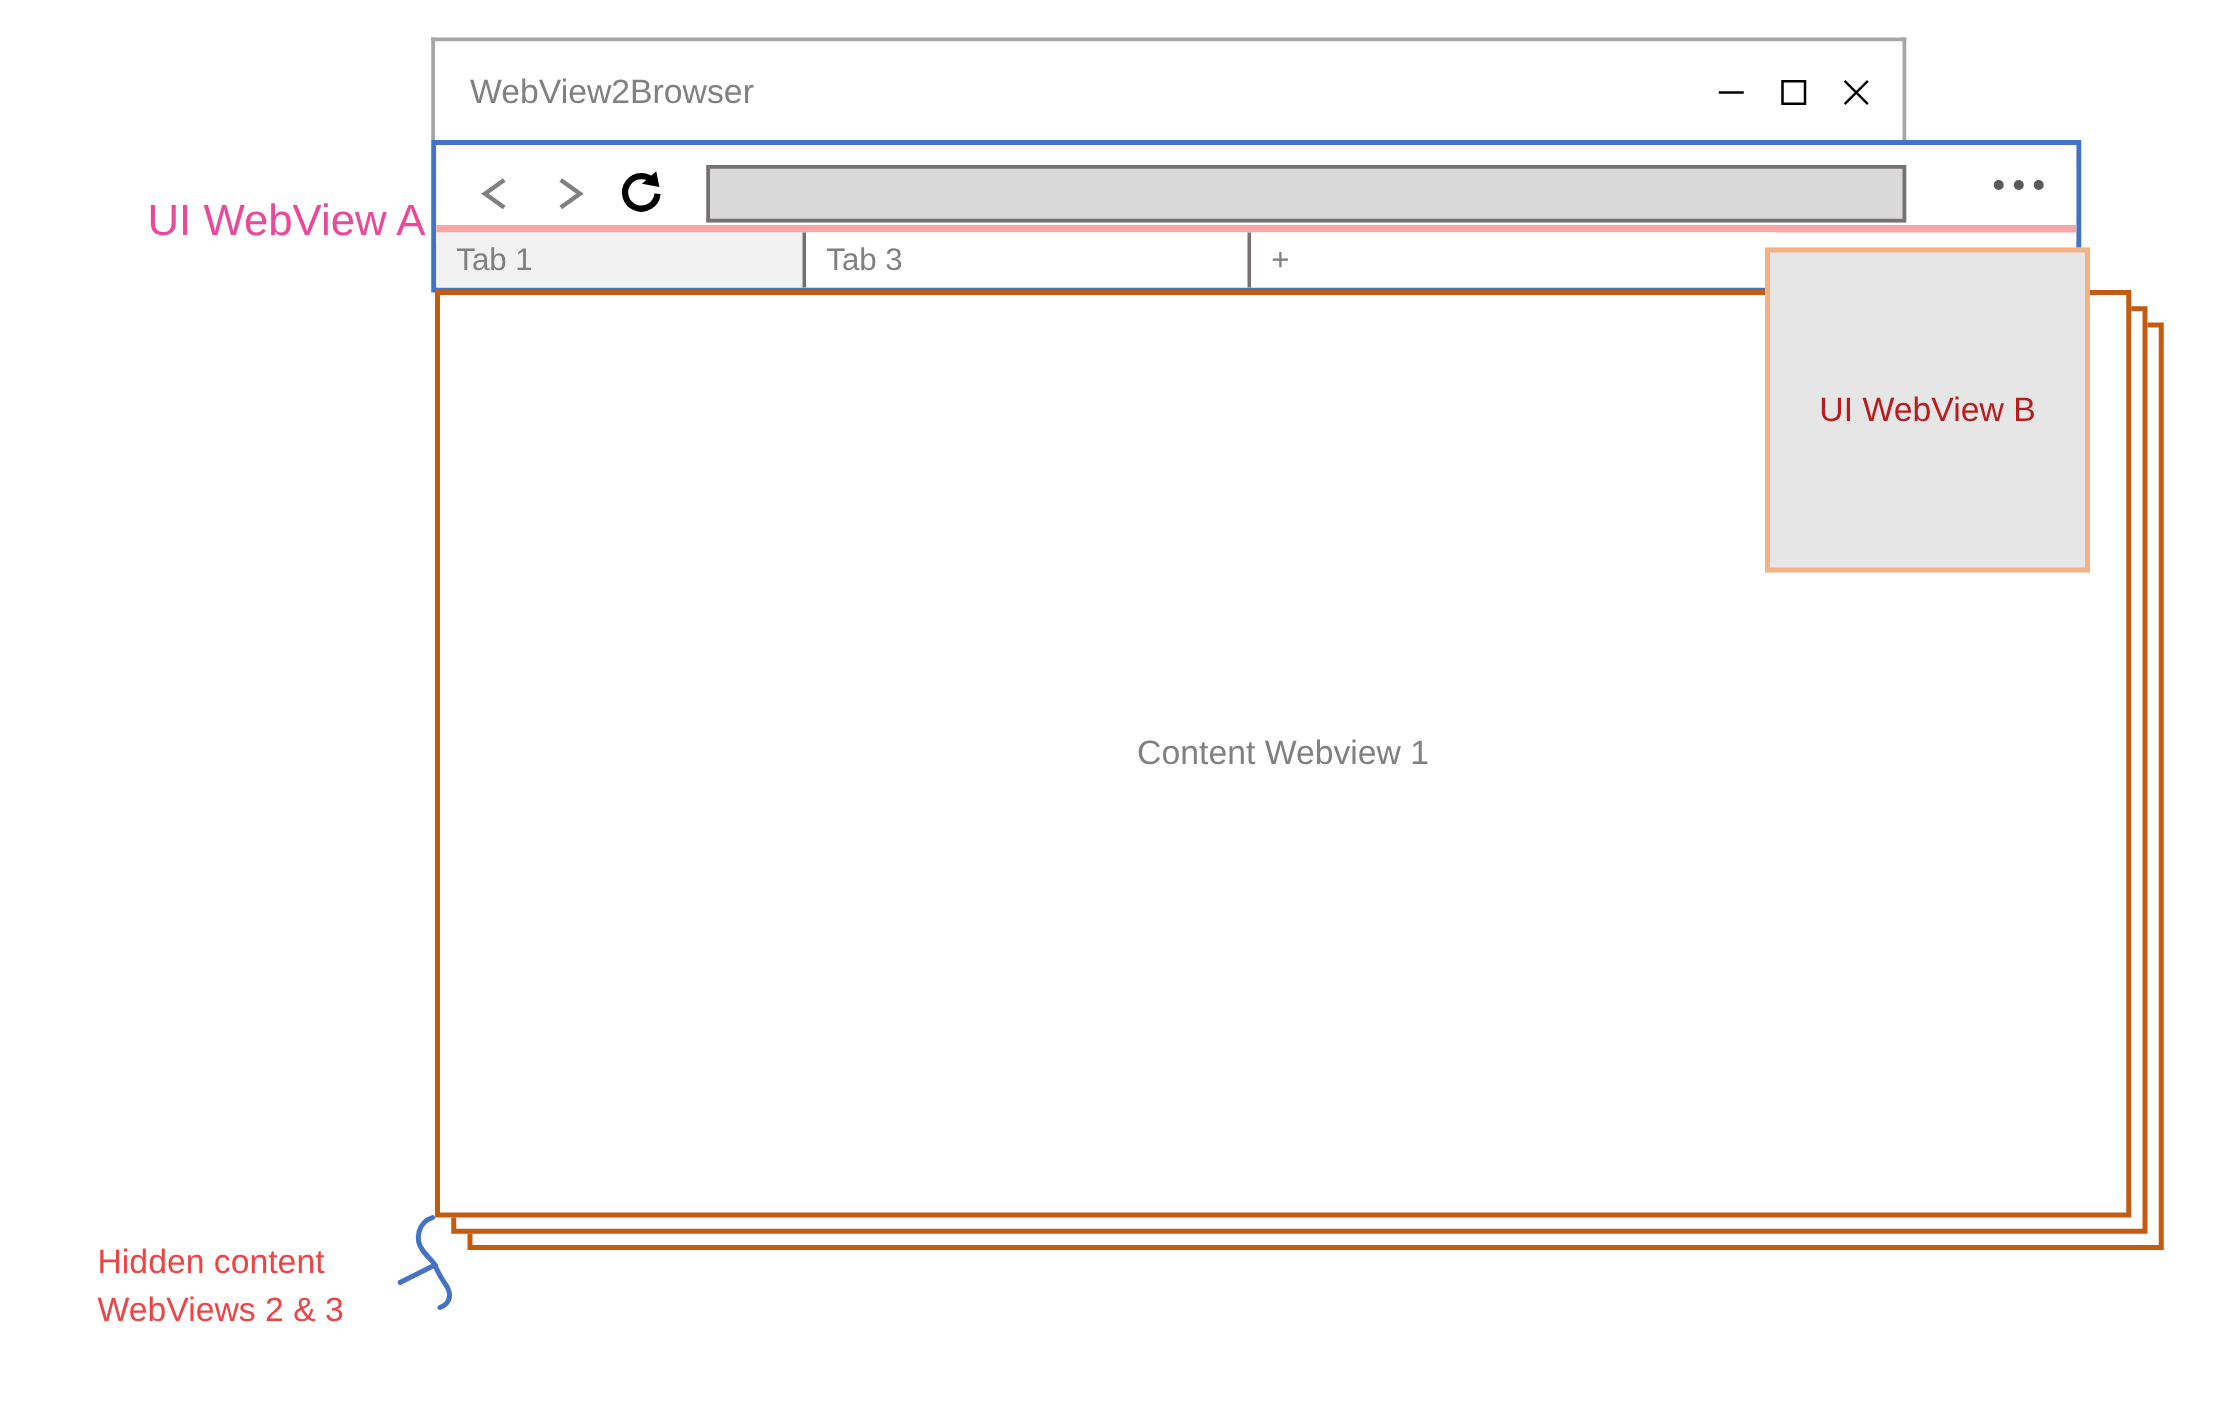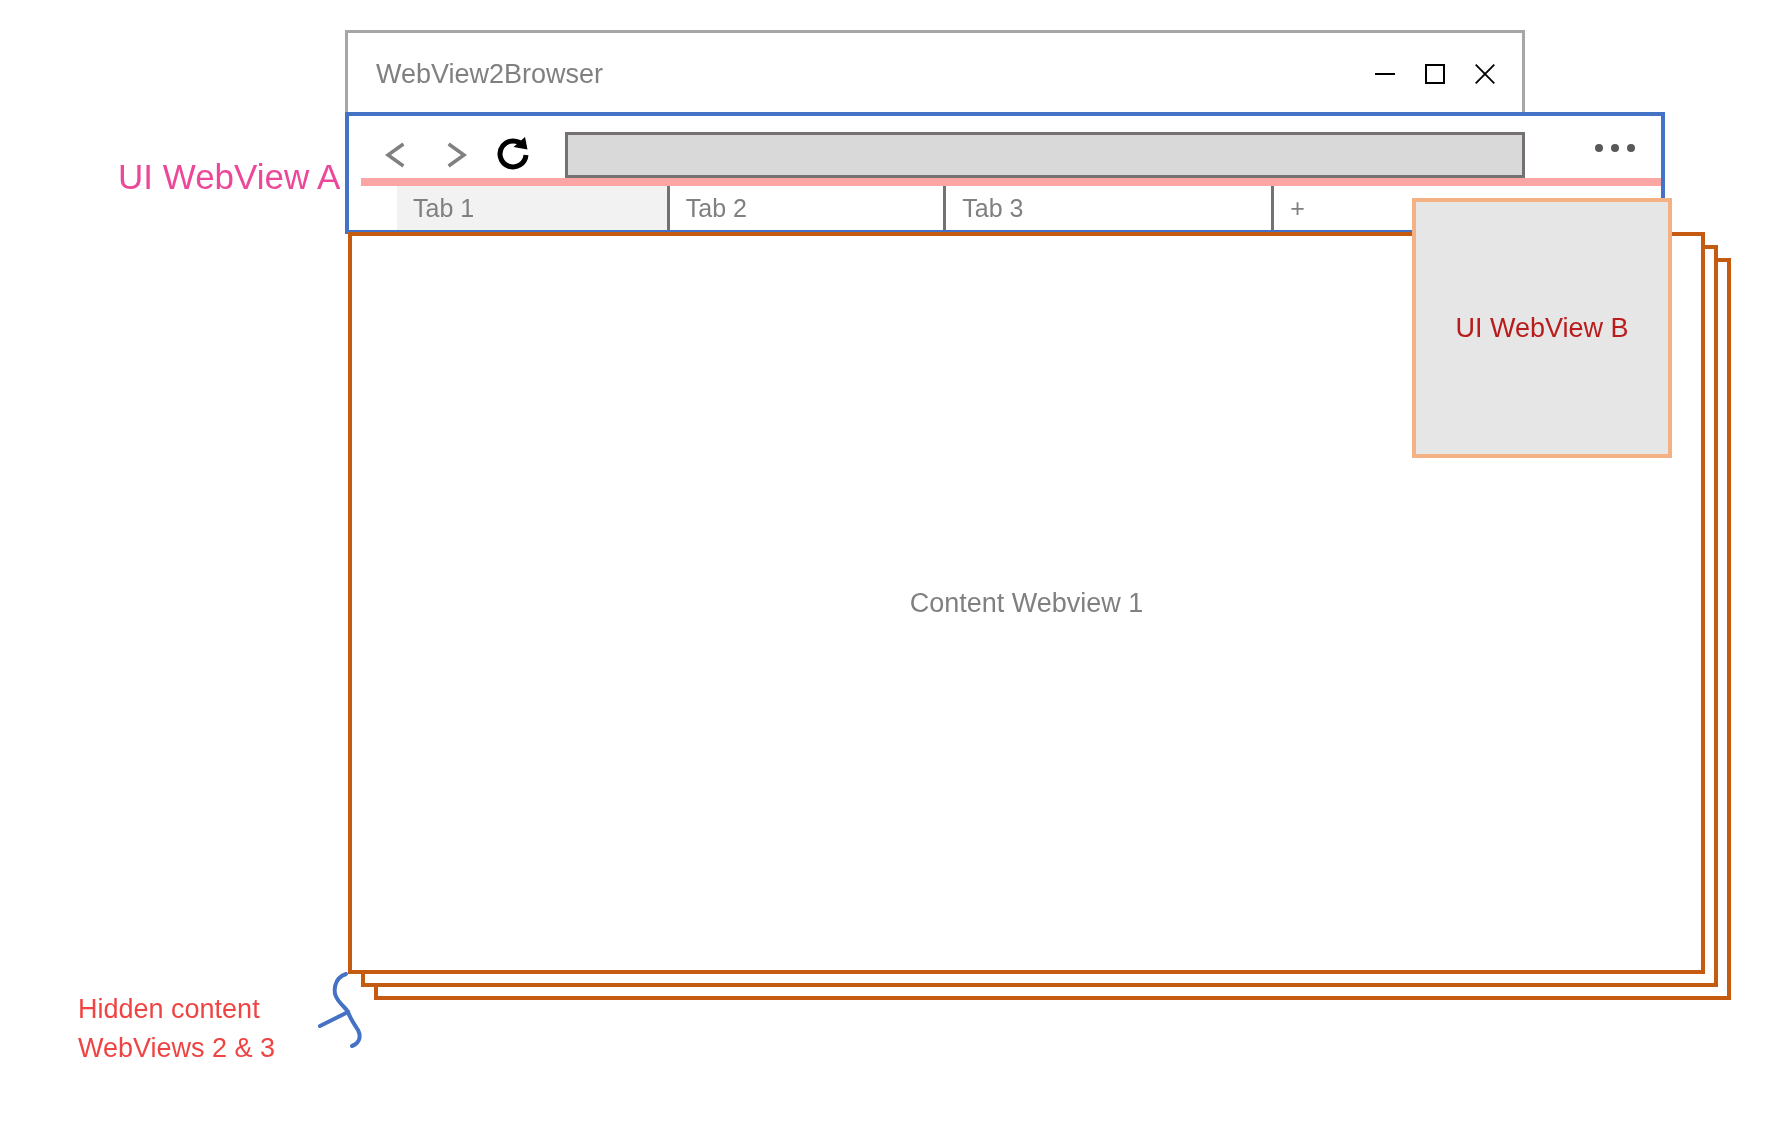--- a/index.html
+++ b/index.html
@@ -107,28 +107,27 @@
   #overflow-menu .dot {
     width: 8px;
     height: 8px;
     border-radius: 50%;
     background: #595959;
   }
 
   
   #tab-strip {
     position: absolute;
-    left: 12px;
+    left: 0;
     right: 0;
     bottom: 0;
     height: 44px;
     display: flex;
-    border-top: 8px solid #fca5a5;
+    border-top: 6px solid #fca5a5;
     box-sizing: content-box;
-    padding-left: 36px;
   }
   .tab {
     position: relative;
     height: 100%;
     box-sizing: border-box;
     background: #ffffff;
     border-right: 3px solid #767171;
     display: flex;
     align-items: center;
     color: #808080;
@@ -275,23 +274,20 @@
       <span class="dot"></span>
       <span class="dot"></span>
       <span class="dot"></span>
     </div>
   </div>
 
   <div id="tab-strip">
     <div class="tab active" id="tab-0">
       <span class="tab-label">Tab 1</span>
     </div>
-    <div class="tab" id="tab-1">
-      <span class="tab-label">Tab 2</span>
-    </div>
     <div class="tab" id="tab-2">
       <span class="tab-label">Tab 3</span>
     </div>
     <div class="tab" id="tab-new">
       <span class="tab-label">+</span>
     </div>
   </div>
 
 </div>
 

